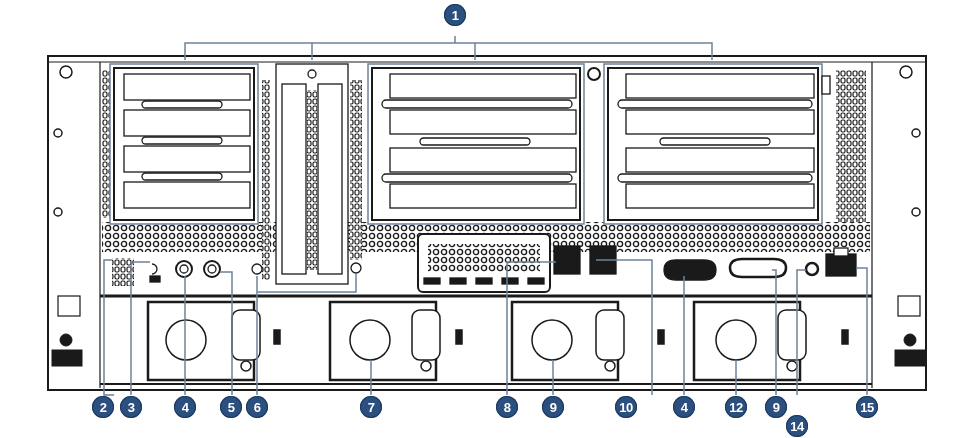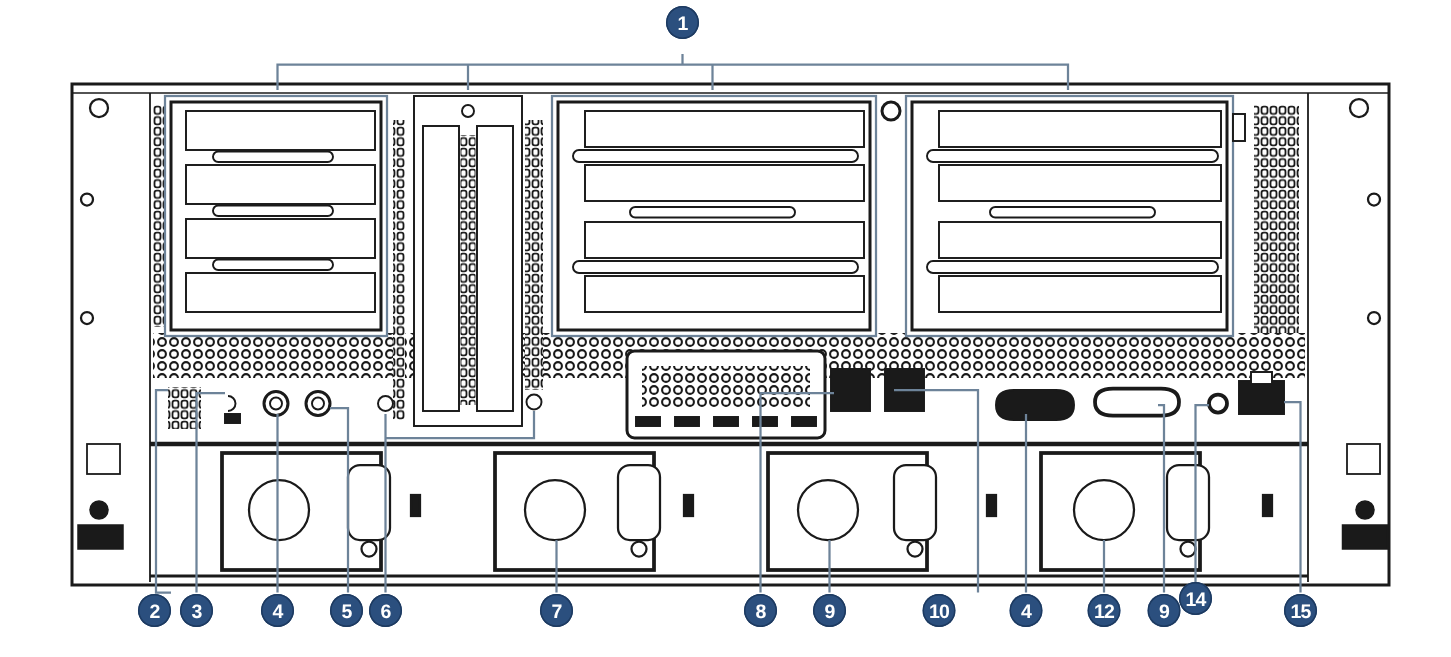--- a/index.html
+++ b/index.html
@@ -205,15 +205,15 @@
   <div class="callout" style="left:174px;top:396px;">4</div>
   <div class="callout" style="left:220px;top:396px;">5</div>
   <div class="callout" style="left:246px;top:396px;">6</div>
   <div class="callout" style="left:360px;top:396px;">7</div>
   <div class="callout" style="left:496px;top:396px;">8</div>
   <div class="callout" style="left:542px;top:396px;">9</div>
   <div class="callout" style="left:615px;top:396px;">10</div>
   <div class="callout" style="left:673px;top:396px;">4</div>
   <div class="callout" style="left:725px;top:396px;">12</div>
   <div class="callout" style="left:765px;top:396px;">9</div>
-  <div class="callout" style="left:786px;top:388px;">14</div>
+  <div class="callout" style="left:786px;top:415px;">14</div>
   <div class="callout" style="left:856px;top:396px;">15</div>
 </div>
 
 </body></html>

